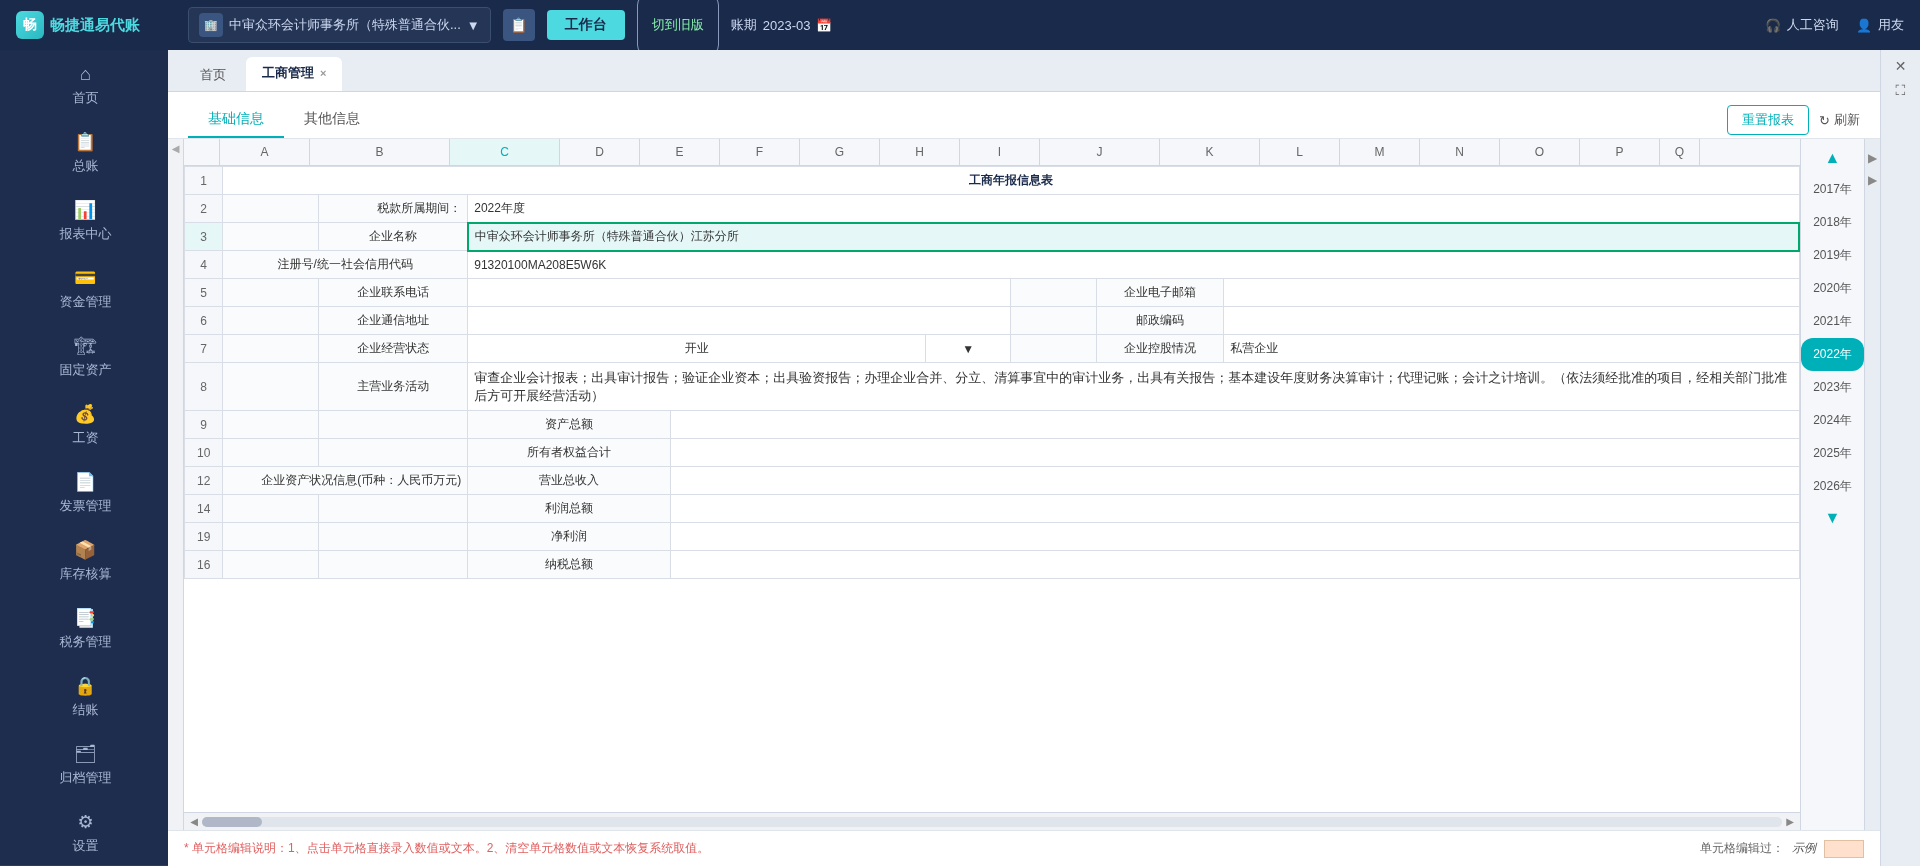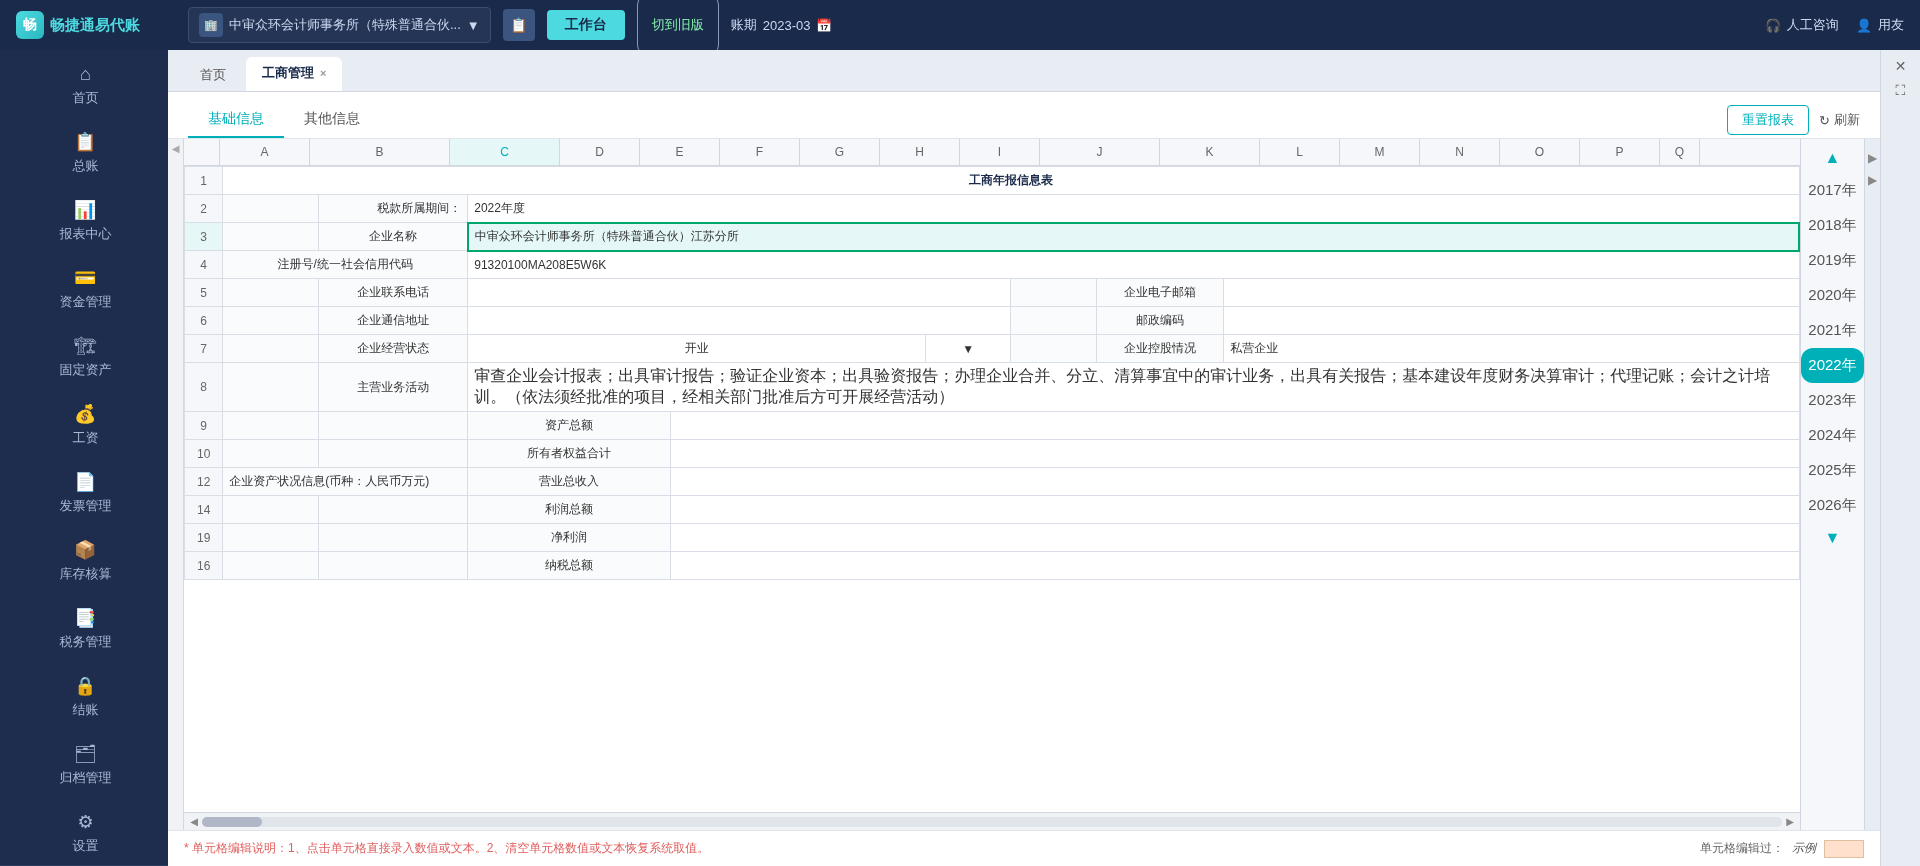--- a/index.html
+++ b/index.html
@@ -59,21 +59,21 @@
     .sheet-table { width: 100%; border-collapse: collapse; table-layout: fixed; min-width: 1400px; }
     .sheet-table td { border: 1px solid #d8dde6; padding: 3px 6px; font-size: 12px; height: 28px; white-space: nowrap; overflow: hidden; text-overflow: ellipsis; }
     .row-num { background: #f5f7fa; text-align: center; width: 36px; min-width: 36px; color: #666; font-size: 12px; border: 1px solid #d8dde6; }
     .row-num.active { background: #e6f7f8; }
     .cell-label { background: #fafbfc; text-align: center; color: #333; }
     .cell-value { color: #333; }
     .title-cell { text-align: center; font-size: 16px; font-weight: bold; color: #1a2a4a; background: white; }
 
     
     .year-sidebar { width: 64px; background: #f5f7fa; border-left: 1px solid #d0d7e3; display: flex; flex-direction: column; align-items: center; padding: 4px 0; overflow-y: auto; flex-shrink: 0; }
-    .year-item { width: 100%; text-align: center; padding: 8px 0; cursor: pointer; font-size: 15px; color: #555; }
+    .year-item { width: 100%; text-align: center; padding: 8px 0; cursor: pointer; font-size: 12px; color: #555; }
     .year-item.active { background: #00b0b9; color: white; border-radius: 12px; }
     .year-nav { width: 100%; text-align: center; padding: 6px 0; cursor: pointer; color: #00b0b9; font-size: 16px; }
 
     
     .h-scroll { height: 18px; background: #f0f2f5; border-top: 1px solid #d0d7e3; display: flex; align-items: center; padding: 0 2px; }
     .h-scroll-inner { flex: 1; height: 10px; background: #e0e4eb; border-radius: 5px; position: relative; }
     .h-scroll-thumb { position: absolute; left: 0; top: 0; width: 60px; height: 10px; background: #b0b8c8; border-radius: 5px; }
     .h-scroll-arrow { width: 16px; height: 16px; color: #888; cursor: pointer; display: flex; align-items: center; justify-content: center; font-size: 10px; }
 
     
@@ -311,21 +311,21 @@
                   <td class="cell-value" style="text-align:center;">▼</td>
                   <td class="cell-label"></td>
                   <td class="cell-label">企业控股情况</td>
                   <td colspan="7" class="cell-value">私营企业</td>
                 </tr>
 
                 <tr style="height:48px;">
                   <td class="row-num">8</td>
                   <td class="cell-label"></td>
                   <td class="cell-label">主营业务活动</td>
-                  <td colspan="15" class="cell-value" style="white-space:normal;word-break:break-all;font-size:16px;">审查企业会计报表；出具审计报告；验证企业资本；出具验资报告；办理企业合并、分立、清算事宜中的审计业务，出具有关报告；基本建设年度财务决算审计；代理记账；会计之计培训。（依法须经批准的项目，经相关部门批准后方可开展经营活动）</td>
+                  <td colspan="15" class="cell-value" style="white-space:normal;word-break:break-all;font-size:13px;">审查企业会计报表；出具审计报告；验证企业资本；出具验资报告；办理企业合并、分立、清算事宜中的审计业务，出具有关报告；基本建设年度财务决算审计；代理记账；会计之计培训。（依法须经批准的项目，经相关部门批准后方可开展经营活动）</td>
                 </tr>
 
                 <tr>
                   <td class="row-num">9</td>
                   <td class="cell-label"></td>
                   <td class="cell-label"></td>
                   <td colspan="2" class="cell-label">资产总额</td>
                   <td colspan="13" class="cell-value"></td>
                 </tr>
 
@@ -333,21 +333,21 @@
                   <td class="row-num">10</td>
                   <td class="cell-label"></td>
                   <td class="cell-label"></td>
                   <td colspan="2" class="cell-label">所有者权益合计</td>
                   <td colspan="13" class="cell-value"></td>
                 </tr>
 
 
                 <tr>
                   <td class="row-num">12</td>
-                  <td colspan="2" class="cell-label" style="text-align:left;white-space:normal;">企业资产状况信息(币种：人民币万元)</td>
+                  <td colspan="2" class="cell-label" style="text-align:right;white-space:normal;">企业资产状况信息(币种：人民币万元)</td>
                   <td colspan="2" class="cell-label">营业总收入</td>
                   <td colspan="13" class="cell-value"></td>
                 </tr>
 
 
                 <tr>
                   <td class="row-num">14</td>
                   <td class="cell-label"></td>
                   <td class="cell-label"></td>
                   <td colspan="2" class="cell-label">利润总额</td>

